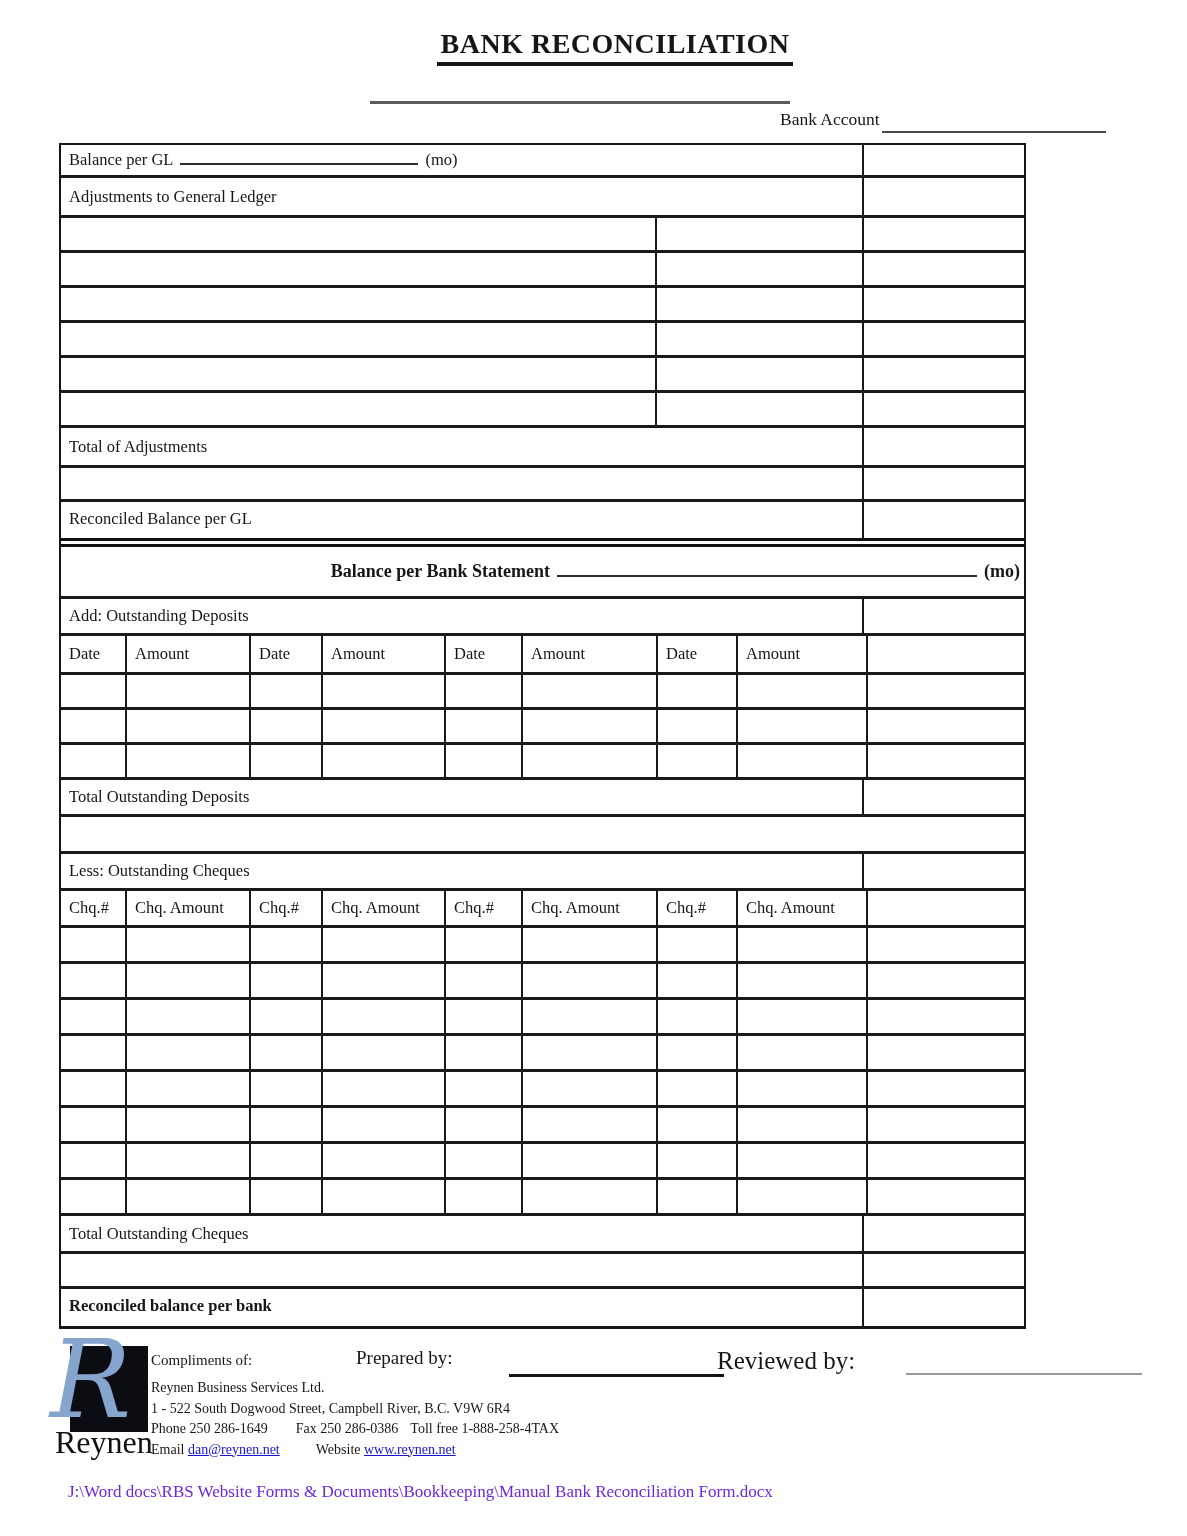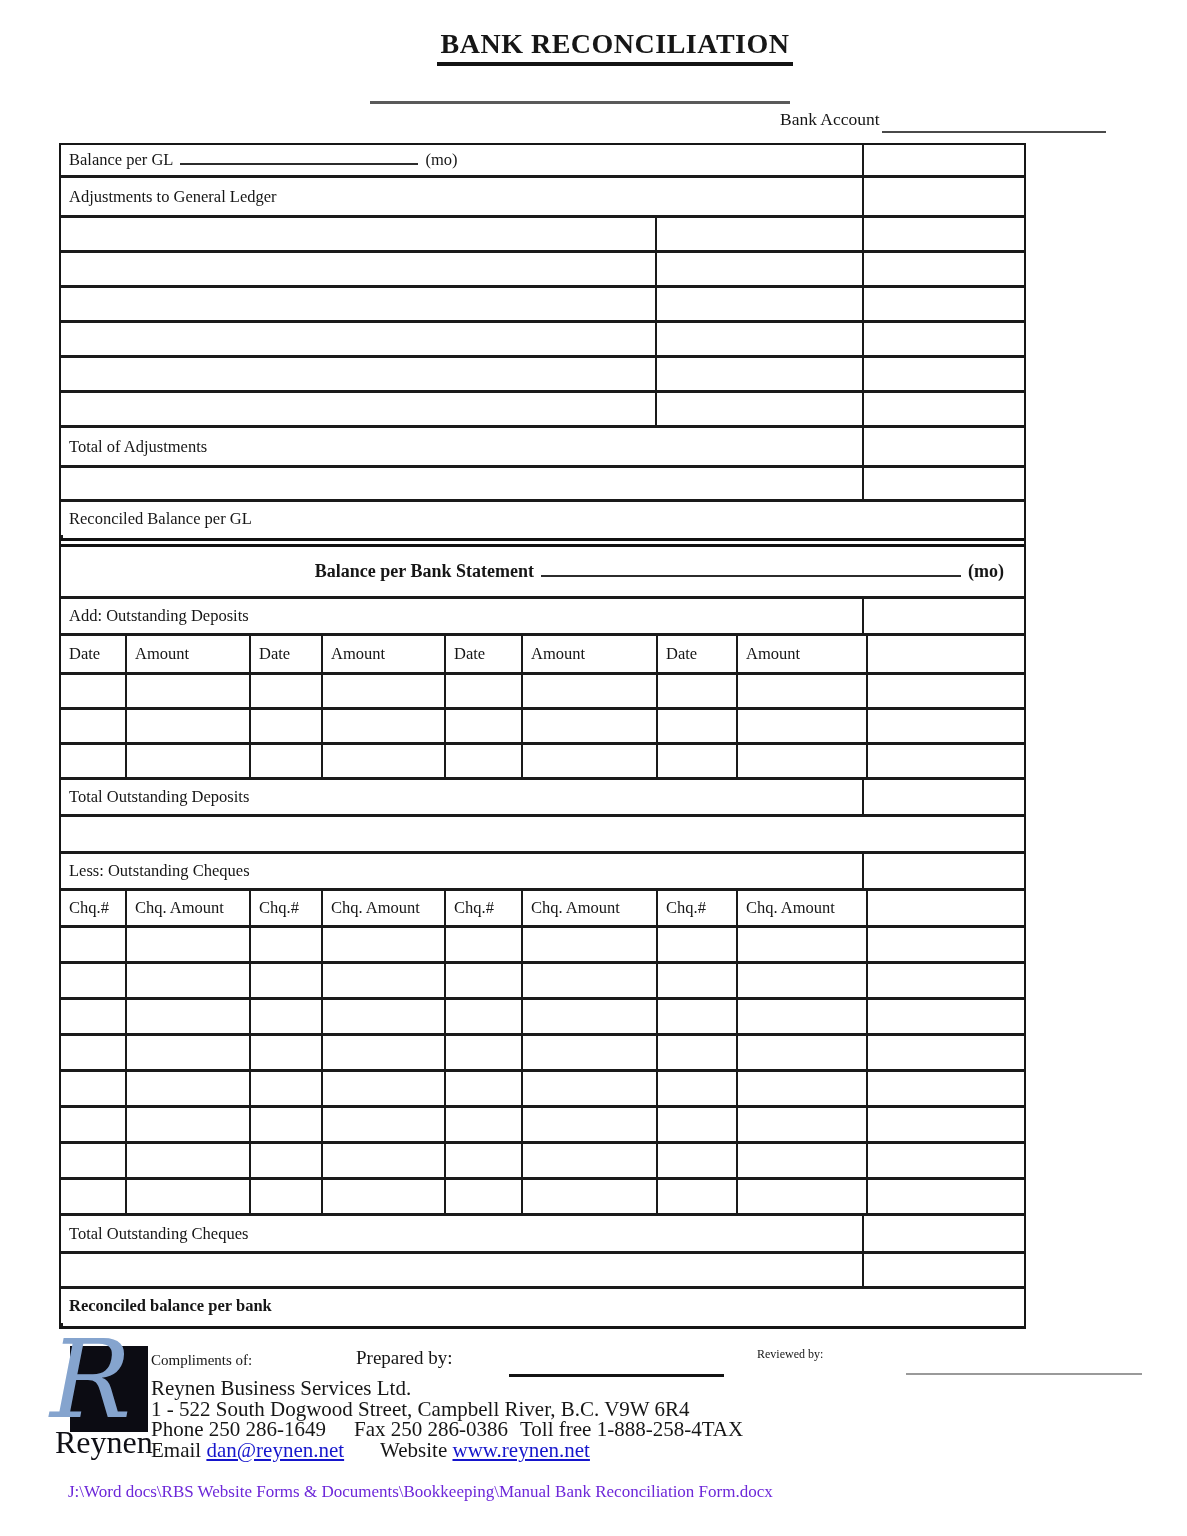--- a/index.html
+++ b/index.html
@@ -23,21 +23,21 @@
   .bank-account-line{position:absolute;left:882px;top:131px;width:224px;height:2px;background:#4a4a4a;}
 
   
   .form{
     position:absolute;left:59px;top:143px;width:967px;
     box-sizing:border-box;
     border:2px solid #161616;border-bottom:3px solid #161616;
     background:#fff;
   }
   .row{display:flex;box-sizing:border-box;border-bottom:3px solid #1a1a1a;}
-  .row.nb{border-bottom:none;flex-direction:column;}
+  .row.nb{border-bottom:none;}
   .cell{box-sizing:border-box;display:block;padding:0 8px;font-size:16.5px;white-space:nowrap;overflow:hidden;}
   .bl{border-left:2px solid #1a1a1a;}
   .h33{height:33px}.h33 .cell{line-height:30px}
   .h34{height:34px}.h34 .cell{line-height:31px}
   .h35{height:35px}.h35 .cell{line-height:32px}
   .h36{height:36px}.h36 .cell{line-height:33px}
   .h37{height:37px}.h37 .cell{line-height:34px}
   .h38{height:38px}.h38 .cell{line-height:35px}
   .h39{height:39px}.h39 .cell{line-height:36px}
   .h40{height:40px}.h40 .cell{line-height:37px}
@@ -46,37 +46,37 @@
   .amt{flex:1}
   .adj1{width:594px}
   .adj2{width:207px}
   .c1{width:64px}.c2{width:124px}.c3{width:72px}.c4{width:123px}
   .c5{width:77px}.c6{width:135px}.c7{width:80px}.c8{width:130px}
   .clast{flex:1}
   .full{flex:1}
   .blank{display:inline-block;height:13px;border-bottom:2px solid #2c2c2c;margin:0 7px;vertical-align:baseline;}
   .sep{height:9px;box-sizing:border-box;border-top:3px solid #111;border-bottom:3px solid #111;background:#fff;}
   .bold{font-weight:bold;}
-  .bank-row{text-align:right;padding-right:20px;margin-left:24px;}
+  .bank-row{text-align:right;padding-right:4px;margin-left:24px;}
   .bank-row .lbl{font-size:18px;font-weight:bold;}
 
   
   .logo-box{position:absolute;left:70px;top:1346px;width:78px;height:86px;background:#0c0c13;}
   .logo-r{
     position:absolute;left:50px;top:1326px;
     font-family:"DejaVu Serif", serif;font-style:italic;
     font-size:108px;line-height:108px;color:#85a4ce;z-index:2;
   }
   .logo-name{position:absolute;left:55px;top:1424px;font-size:32px;color:#101016;z-index:3;}
   .compliments{position:absolute;left:151px;top:1352px;font-size:15px;}
   .prepared{position:absolute;left:356px;top:1347px;font-size:19px;}
   .prepared-line{position:absolute;left:509px;top:1374px;width:215px;height:3px;background:#141414;}
-  .reviewed{position:absolute;left:757px;top:1347px;font-size:12px;}
+  .reviewed{position:absolute;left:717px;top:1347px;font-size:25px;}
   .reviewed-line{position:absolute;left:906px;top:1373px;width:236px;height:2px;background:#9a9a9a;}
-  .addr{position:absolute;left:151px;top:1378px;font-size:21px;line-height:20.5px;}
+  .addr{position:absolute;left:151px;top:1378px;font-size:14px;line-height:20.5px;}
   .addr .gap1{display:inline-block;width:28px;}
   .addr .gap2{display:inline-block;width:12px;}
   .addr .gap3{display:inline-block;width:36px;}
   a.doc-link{color:#1515cc;text-decoration:underline;}
   .file-path{position:absolute;left:68px;top:1482px;font-size:17px;color:#6d28d9;}
 </style>
 </head>
 <body>
 
 <div class="page">

